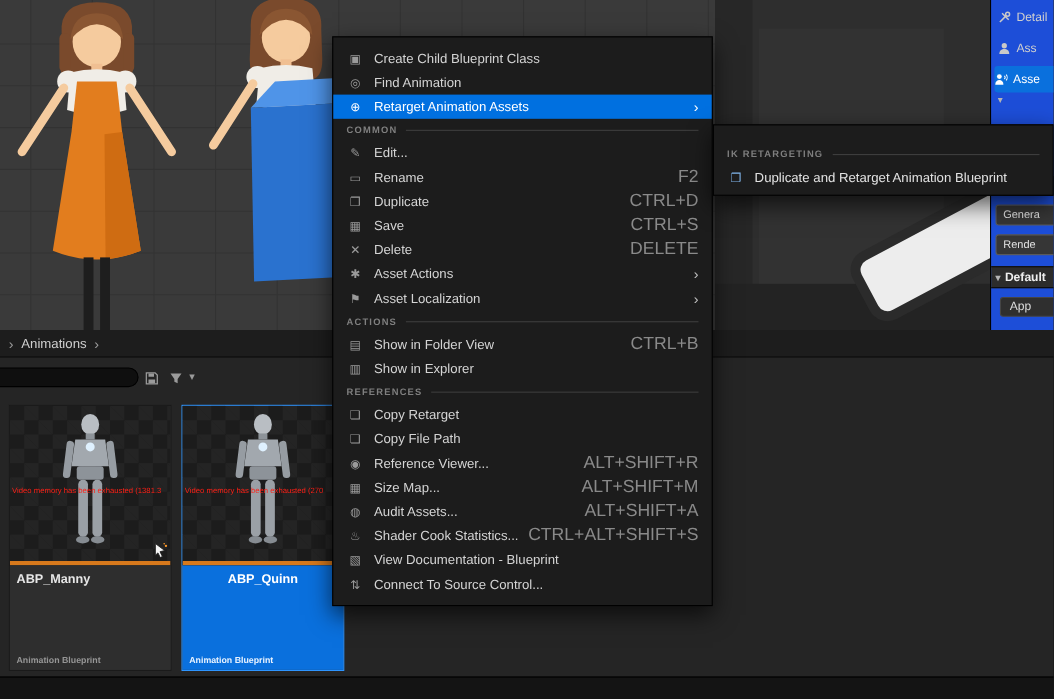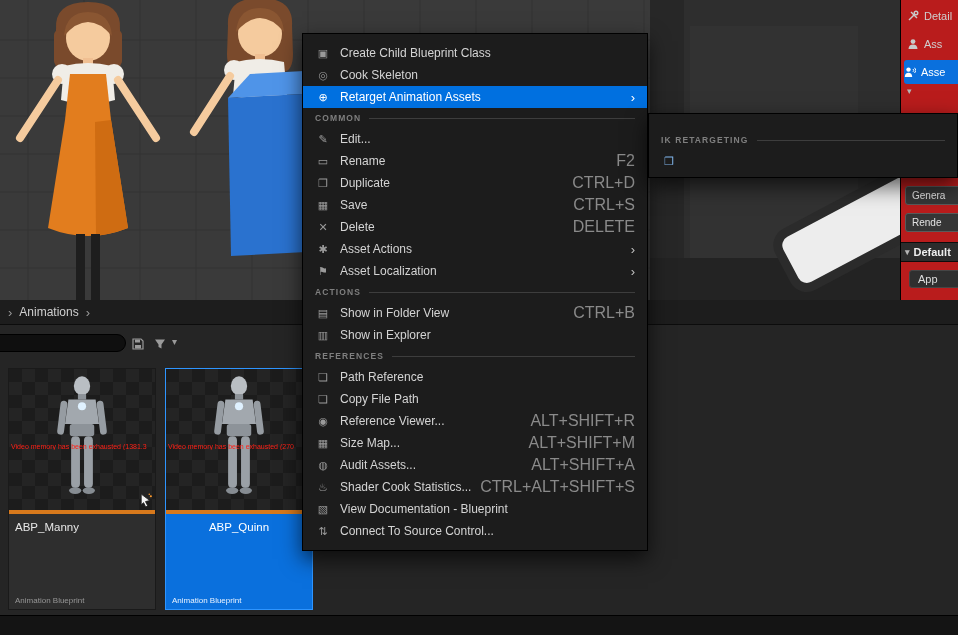--- a/index.html
+++ b/index.html
@@ -4,21 +4,21 @@
 <style>
   * { margin:0; padding:0; box-sizing:border-box; }
   html,body { background:#111; }
   body { font-family:"Liberation Sans", sans-serif; }
   .root { position:relative; width:958px; height:635px; background:#1e1e1e; overflow:hidden; }
 
   
   .scene { position:absolute; left:0; top:0; }
 
   
-  .details-panel { position:absolute; right:0; top:0; width:58px; height:300px; background:#b91c1c;
+  .details-panel { position:absolute; right:0; top:0; width:58px; height:300px; background:#1d4ed8;
     border-left:1px solid #000; overflow:hidden; z-index:3; color:#cfcfcf; font-size:11px; }
   .dp-row { display:flex; align-items:center; gap:5px; height:24px; padding-left:6px; white-space:nowrap; margin-top:4px; }
   .dp-row.selected { background:#0a70dd; color:#fff; border-radius:3px 0 0 3px; margin-left:3px; padding-left:0; }
   .dp-chev-row { height:16px; margin-top:2px; padding-left:6px; color:#9a9a9a; font-size:9px; }
   .dp-search { display:flex; align-items:center; gap:20px; height:18px; margin:58px 0 0 3px; padding-left:5px;
     background:#101010; border:1px solid #000; border-radius:9px 0 0 9px; color:#8f8f8f; font-size:13px; white-space:nowrap; }
   .dp-btn { display:block; margin:8px 0 0 4px; width:70px; height:19px; background:#363636; border:1px solid #5a5a5a;
     border-radius:3px; color:#e2e2e2; font-size:10px; text-align:left; padding-left:6px; white-space:nowrap; overflow:hidden;
     font-family:"Liberation Sans", sans-serif; }
   .dp-section { display:flex; align-items:center; gap:4px; height:20px; margin-top:10px; padding-left:4px;
@@ -62,21 +62,21 @@
   .asset-tile { width:148px; border:1px solid #1a1a1a; background:#2e2e2e; }
   .asset-tile.selected { border-color:#2e95ff; }
   .thumb { position:relative; height:145px; background-color:#1c1c1c; overflow:hidden;
     background-image:linear-gradient(45deg,#242424 25%,transparent 25%,transparent 75%,#242424 75%),
                      linear-gradient(45deg,#242424 25%,transparent 25%,transparent 75%,#242424 75%);
     background-size:26px 26px; background-position:0 0,13px 13px; }
   .man { position:absolute; left:50%; top:6px; transform:translateX(-50%); }
   .err { position:absolute; top:74px; left:2px; right:0; font-size:7px; color:#ff2016; white-space:nowrap; overflow:hidden; }
   .strip { position:absolute; left:0; right:0; bottom:0; height:4px; background:#d7791c; }
   .badge { position:absolute; right:2px; bottom:6px; }
-  .meta { position:relative; height:95px; background:#2e2e2e; padding:7px 6px 4px; }
+  .meta { position:relative; height:95px; background:#2e2e2e; padding:7px 6px 4px;font-weight:bold; }
   .selected .meta { background:#0a70dd; }
   .a-name { font-size:11.5px; color:#e6e6e6; }
   .selected .a-name { color:#fff;text-align:center; }
   .a-type { position:absolute; left:6px; bottom:4px; font-size:8px; color:#969696; }
   .selected .a-type { color:#e8f2ff; }
   .bottom-bar { position:absolute; left:0; top:615px; width:958px; height:20px; background:#141414;
     border-top:1px solid #000; z-index:4; }
 </style>
 </head>
 <body>
@@ -269,21 +269,21 @@
 
   <div class="bottom-bar"></div>
 
   <div class="context-menu">
       <div class="menu-item">
         <span class="menu-icon">▣</span>
         <span class="menu-label">Create Child Blueprint Class</span>
       </div>
       <div class="menu-item">
         <span class="menu-icon">◎</span>
-        <span class="menu-label">Cook Skeleton</span>
+        <span class="menu-label">Find Animation</span>
       </div>
       <div class="menu-item highlighted">
         <span class="menu-icon">⊕</span>
         <span class="menu-label">Retarget Animation Assets</span>
         <span class="menu-arrow">›</span>
       </div>
       <div class="menu-header">
         <span class="menu-header-text">COMMON</span>
         <span class="menu-header-line"></span>
       </div>
@@ -333,21 +333,21 @@
       <div class="menu-item">
         <span class="menu-icon">▥</span>
         <span class="menu-label">Show in Explorer</span>
       </div>
       <div class="menu-header">
         <span class="menu-header-text">REFERENCES</span>
         <span class="menu-header-line"></span>
       </div>
       <div class="menu-item">
         <span class="menu-icon">❏</span>
-        <span class="menu-label">Path Reference</span>
+        <span class="menu-label">Copy Retarget</span>
       </div>
       <div class="menu-item">
         <span class="menu-icon">❏</span>
         <span class="menu-label">Copy File Path</span>
       </div>
       <div class="menu-item">
         <span class="menu-icon">◉</span>
         <span class="menu-label">Reference Viewer...</span>
         <span class="menu-shortcut">ALT+SHIFT+R</span>
       </div>
@@ -376,16 +376,17 @@
       </div>
     </div>
 
   <div class="submenu">
     <div class="menu-header">
       <span class="menu-header-text">IK RETARGETING</span>
       <span class="menu-header-line"></span>
     </div>
     <div class="menu-item">
       <span class="menu-icon">❐</span>
+      <span class="menu-label">Duplicate and Retarget Animation Blueprint</span>
     </div>
   </div>
 
 </div>
 
 </body></html>

